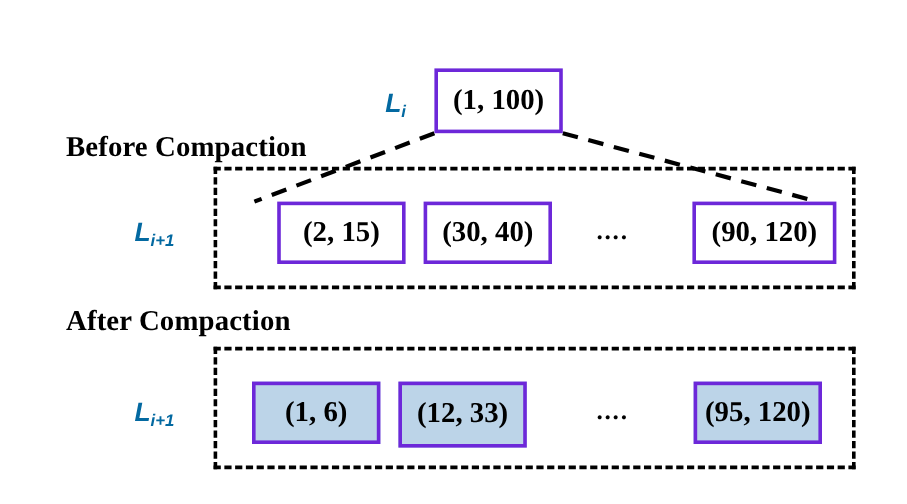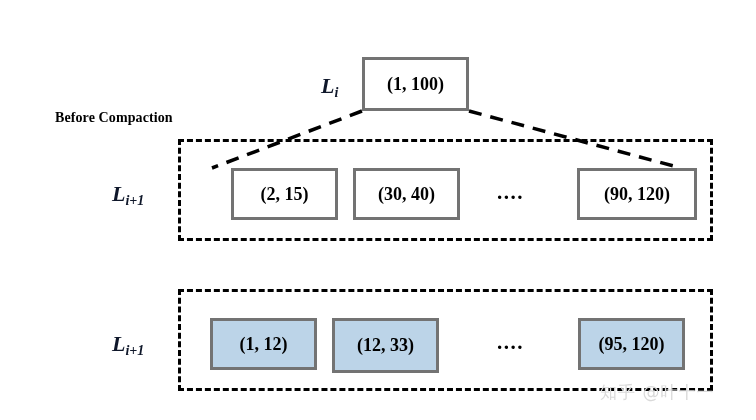--- a/index.html
+++ b/index.html
@@ -14,61 +14,61 @@
     background: #ffffff;
     overflow: hidden;
     font-family: "Liberation Serif", "DejaVu Serif", serif;
   }
 
   
   .section-title {
     position: absolute;
     font-family: "Liberation Serif", "DejaVu Serif", serif;
     font-weight: bold;
-    font-size: 14px;
+    font-size: 24px;
     color: #000000;
     white-space: nowrap;
     letter-spacing: 0.1px;
   }
   #title-before { left: 55px; top: 110px; }
   #title-after  { left: 55px; top: 255px; }
 
   
   .level-label {
     position: absolute;
-    font-family: Liberation Serif, serif;
+    font-family: Liberation Sans, sans-serif;
     font-weight: bold;
     font-style: italic;
     font-size: 22px;
-    color: #0f172a;
+    color: #0369a1;
     white-space: nowrap;
   }
   .level-label .sub {
     font-size: 14px;
     font-style: italic;
     font-weight: bold;
     vertical-align: -0.30em;
     letter-spacing: 0;
   }
   #label-li       { left: 321px; top: 73px; }
   #label-li1-before { left: 112px; top: 181px; }
   #label-li1-after  { left: 112px; top: 331px; }
 
   
   .kbox {
     position: absolute;
     box-sizing: border-box;
-    border: 3px solid #737373;
+    border: 3px solid #6d28d9;
     background: #ffffff;
     display: flex;
     align-items: center;
     justify-content: center;
     font-family: "Liberation Serif", "DejaVu Serif", serif;
     font-weight: bold;
-    font-size: 18px;
+    font-size: 24px;
     color: #000000;
     white-space: nowrap;
   }
   .kbox.filled { background: #bcd4e8; }
 
   
   #box-li { left: 362px; top: 57px; width: 107px; height: 54px; }
 
   
   #box-b0 { left: 207px; top: 168px; width: 107px; height: 52px; margin-left: 24px; }
@@ -146,27 +146,27 @@
 
   <div class="level-label" id="label-li1-before">
     <span>L</span><span class="sub">i+1</span>
   </div>
 
   <div class="kbox" id="box-b0">(2, 15)</div>
   <div class="kbox" id="box-b1">(30, 40)</div>
   <div class="ellipsis" id="dots-before">....</div>
   <div class="kbox" id="box-b2">(90, 120)</div>
 
+  <div class="section-title" id="title-after">After Compaction</div>
 
   <div class="dashed-group" id="group-after"></div>
 
   <div class="level-label" id="label-li1-after">
     <span>L</span><span class="sub">i+1</span>
   </div>
 
-  <div class="kbox filled" id="box-a0">(1, 12)</div>
+  <div class="kbox filled" id="box-a0">(1, 6)</div>
   <div class="kbox filled" id="box-a1">(12, 33)</div>
   <div class="ellipsis" id="dots-after">....</div>
   <div class="kbox filled" id="box-a2">(95, 120)</div>
 
-  <div id="watermark">知乎 @叶十一</div>
 
 </div>
 
 </body></html>

